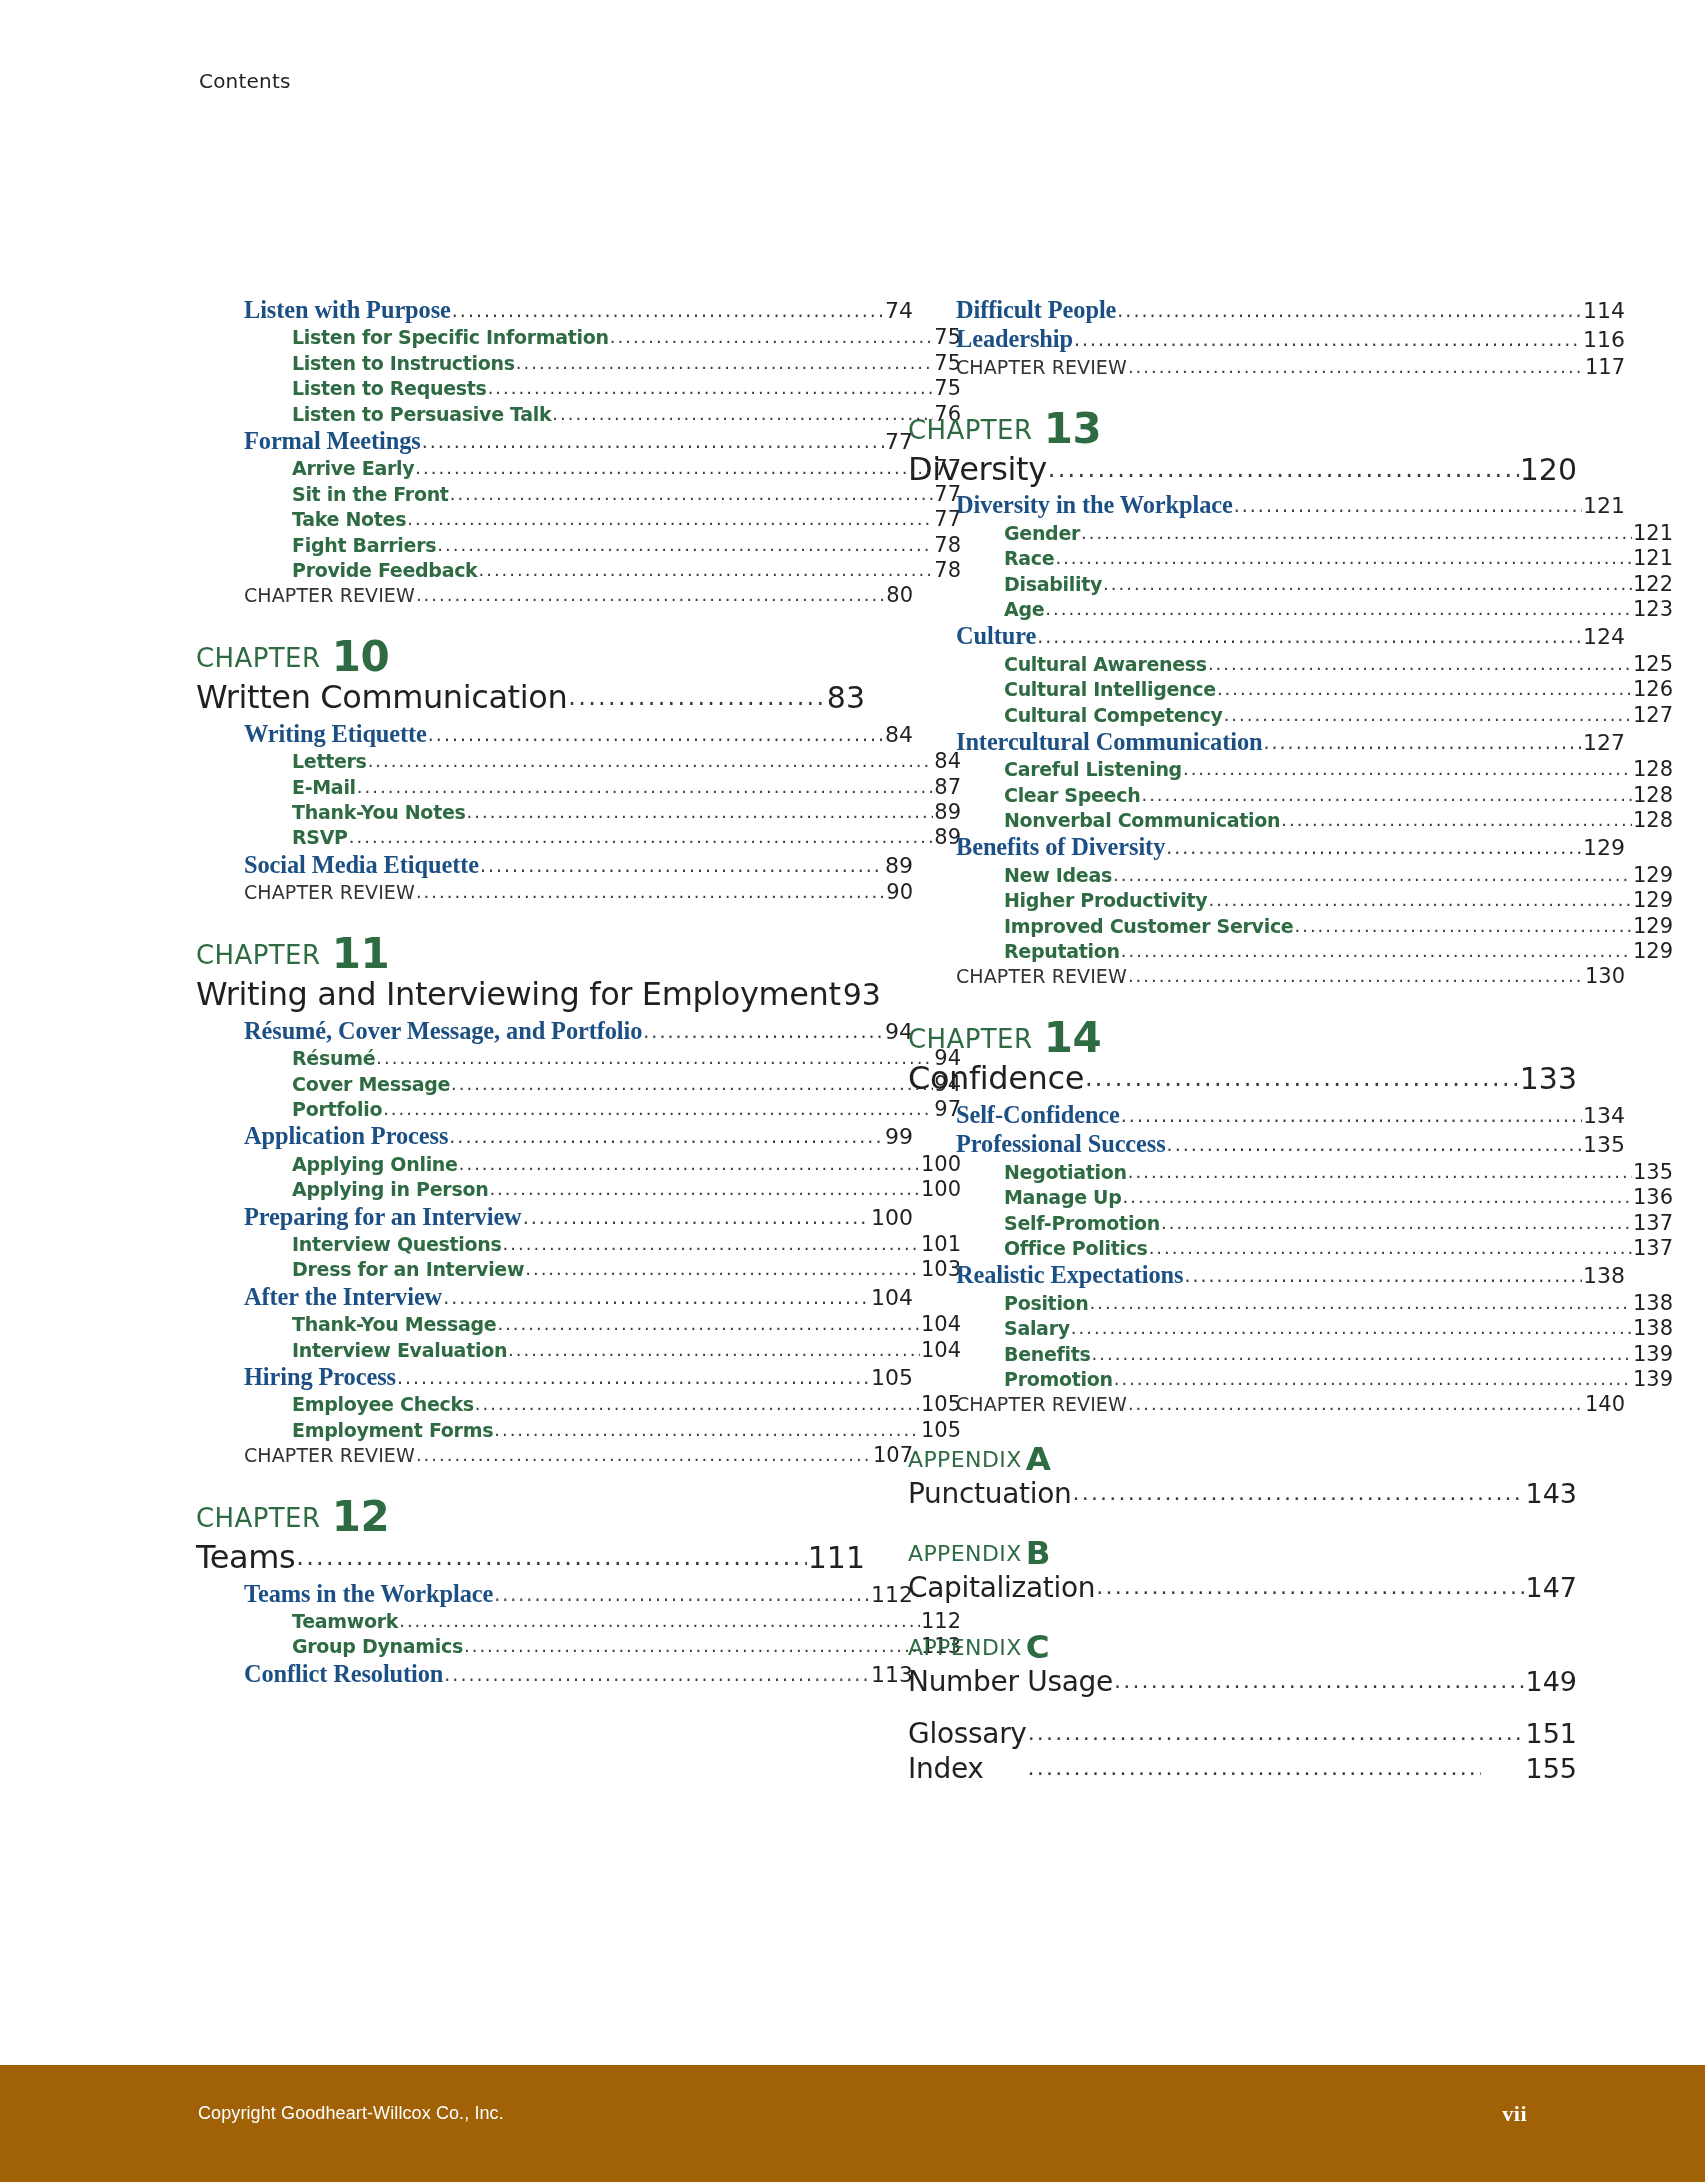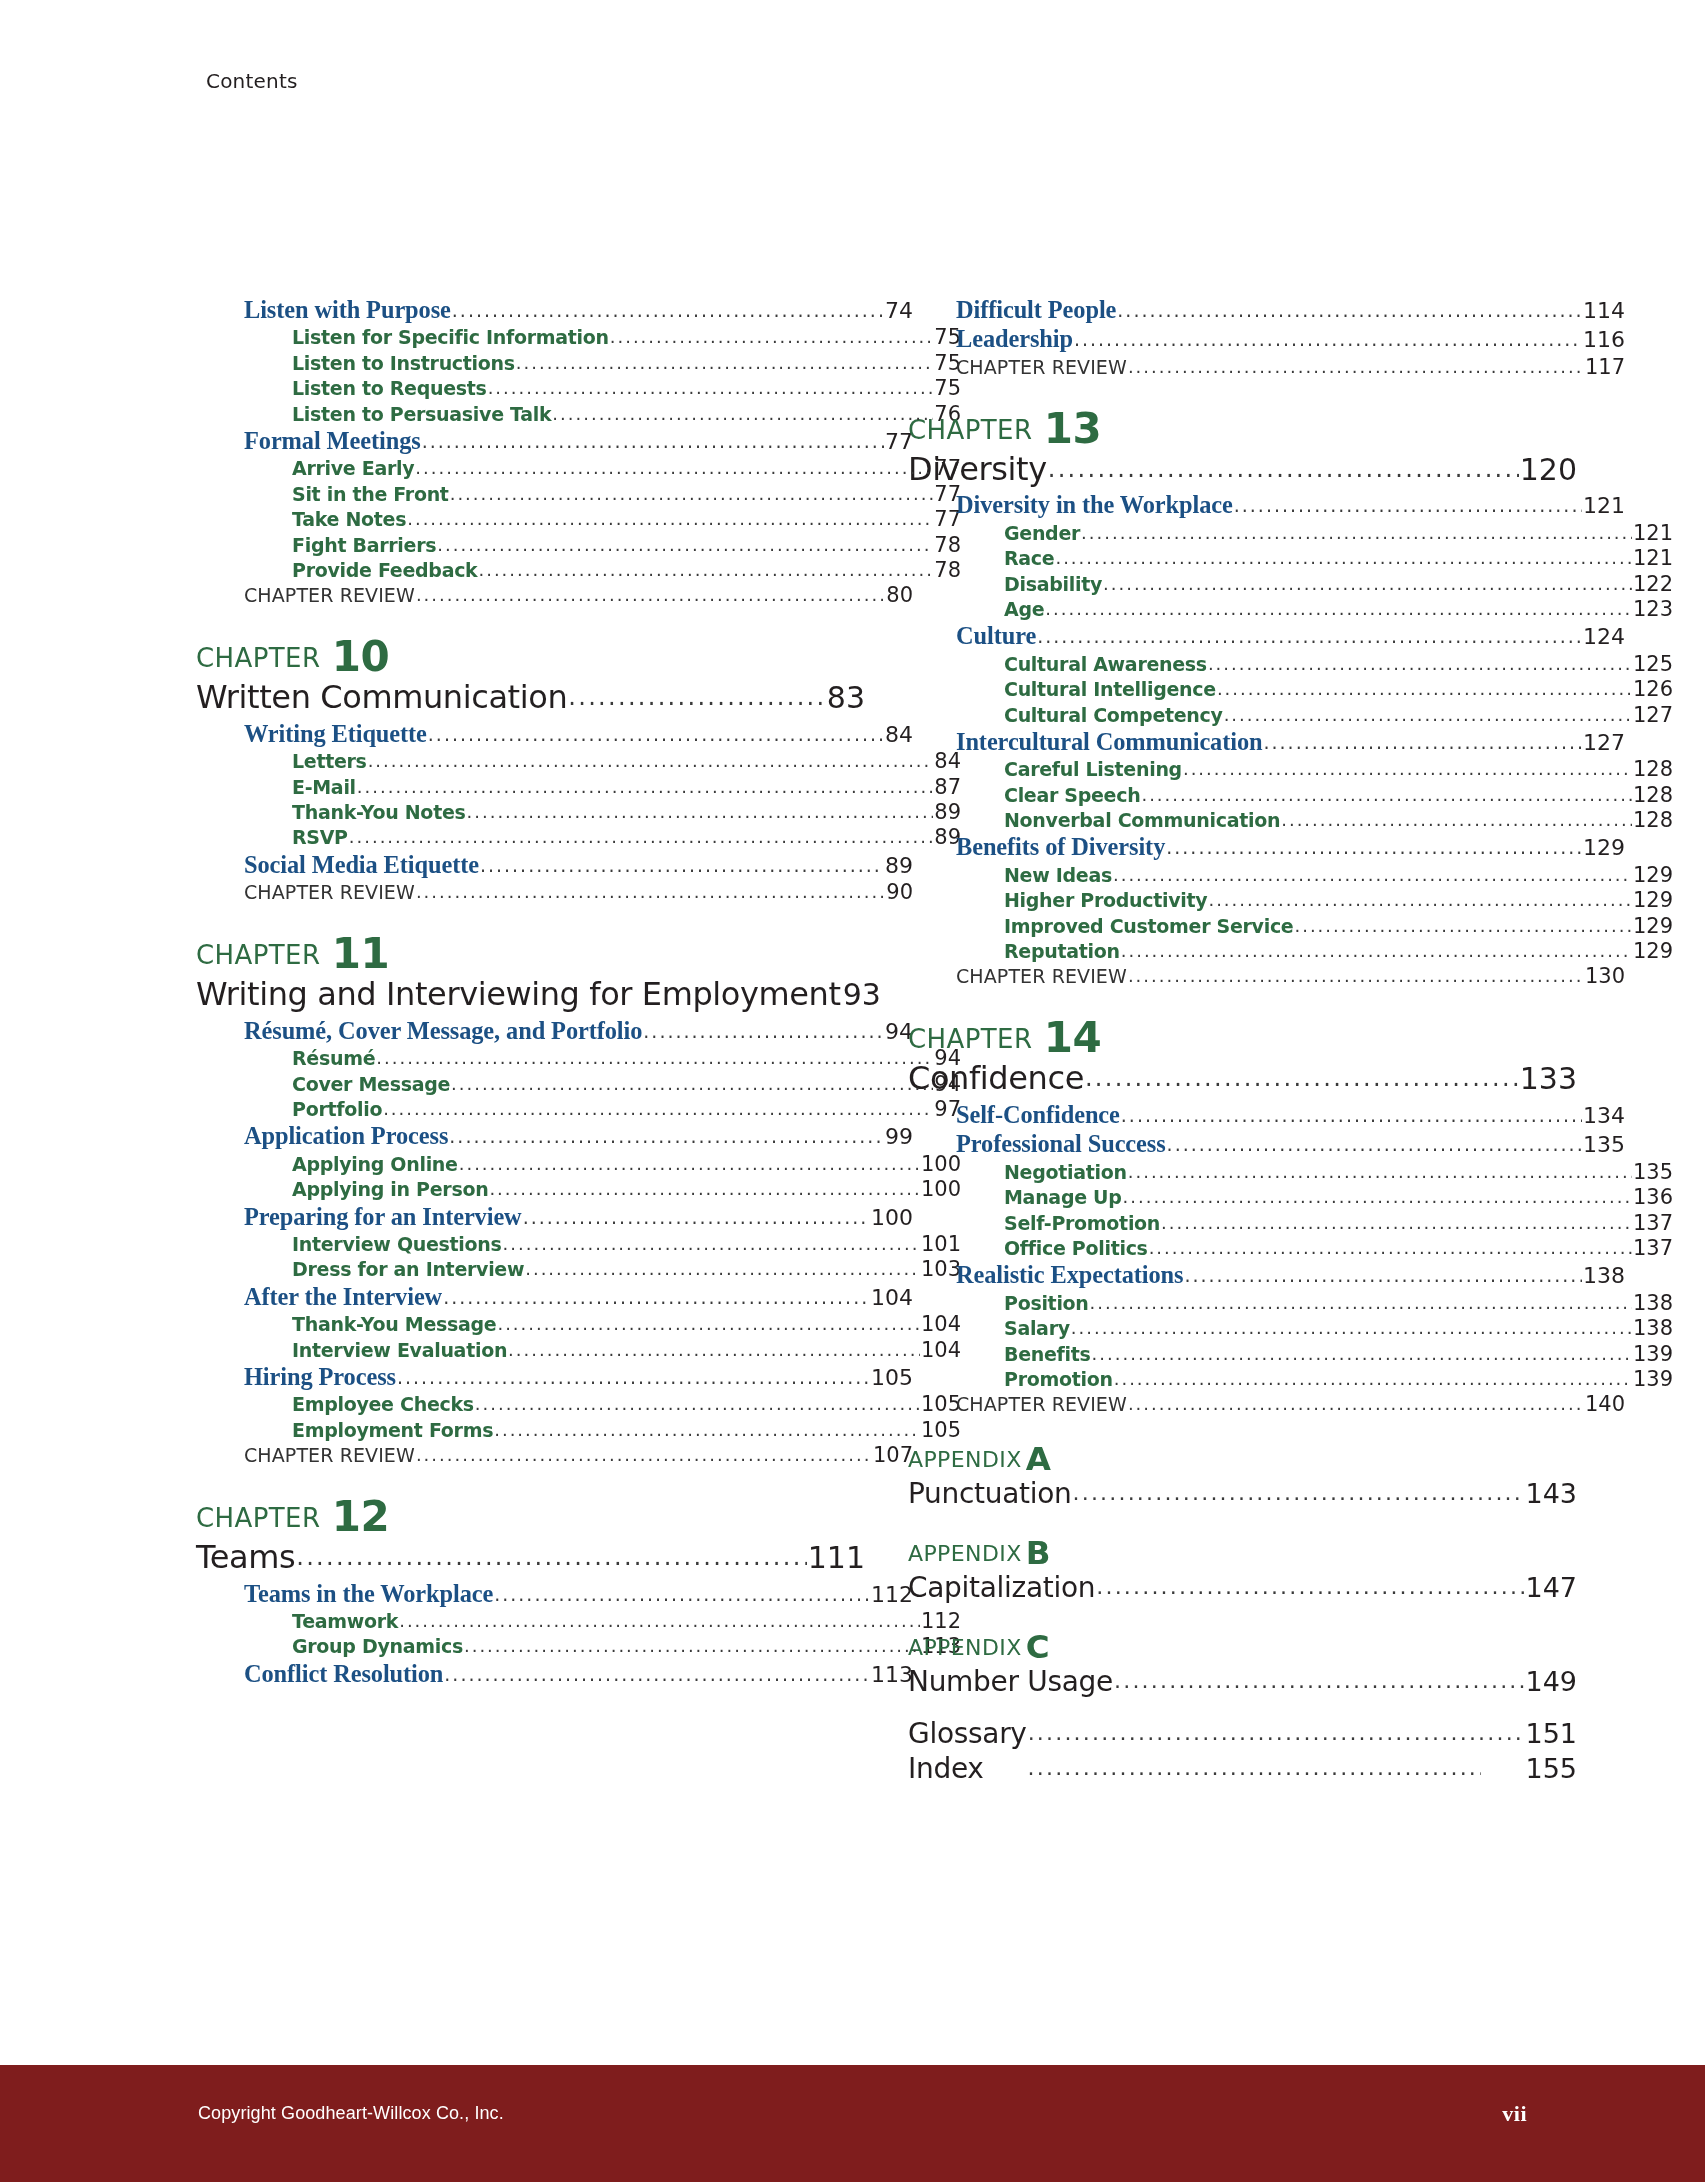--- a/index.html
+++ b/index.html
@@ -16,21 +16,21 @@
   }
   .page {
     position: absolute;
     inset: 0;
     background: #fff;
   }
 
   
   .running-head {
     position: absolute;
-    left: 206px;
+    left: 199px;
     top: 69px;
     font-family: "DejaVu Sans", sans-serif;
     font-size: 20px;
     color: #231f20;
     letter-spacing: 0.2px;
   }
 
   
   .columns {
     position: absolute;
@@ -183,21 +183,21 @@
   .tailrow { margin-top: 19px; }
   .tailrow.tight { margin-top: 0; gap: 43px; }
 
   
   .footer {
     position: absolute;
     left: 0;
     bottom: 0;
     width: 1705px;
     height: 117px;
-    background: #7f1d1d;
+    background: #a16207;
   }
   .footer-copy {
     position: absolute;
     left: 198px;
     top: 38px;
     color: #ffffff;
     font-family: "Liberation Sans", sans-serif;
     font-size: 18px;
     letter-spacing: 0.1px;
   }

